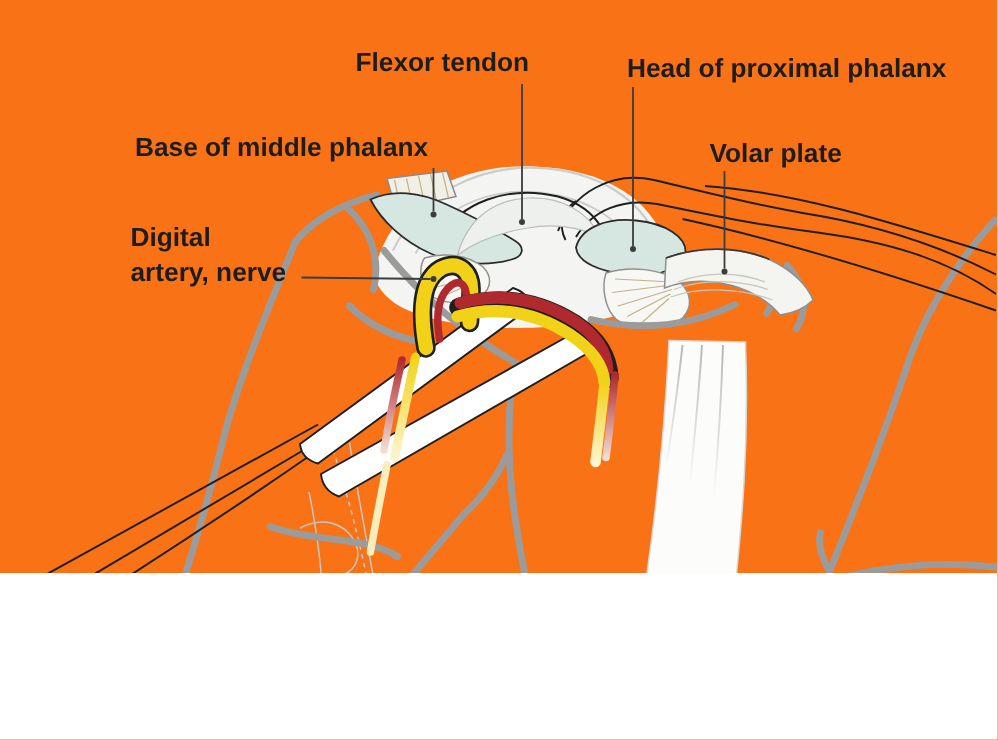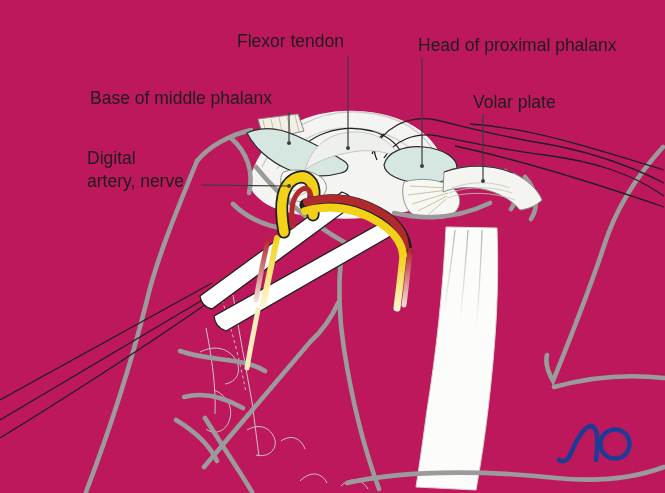--- a/index.html
+++ b/index.html
@@ -1,17 +1,17 @@
 <!DOCTYPE html>
 <html><head>
 <meta charset="utf-8">
 <style>
   html,body{margin:0;padding:0;background:#fff;}
-  .stage{position:relative;width:665px;height:493px;background:#be185d;overflow:hidden;
-         font-family:"Liberation Sans",sans-serif;}
+  .stage{position:relative;width:665px;height:382px;background:#f97316;overflow:hidden;
+         font-family:"Liberation Sans",sans-serif;font-weight:bold;}
   svg{display:block;}
   text.lbl{font-family:"Liberation Sans",sans-serif;font-size:17.5px;fill:#1d1d1d;}
 </style>
 </head>
 <body>
 
 <div class="stage">
 <svg width="665" height="493" viewBox="0 0 665 493">
   <defs>
     <linearGradient id="fadeY" x1="0" y1="0" x2="0" y2="1">

